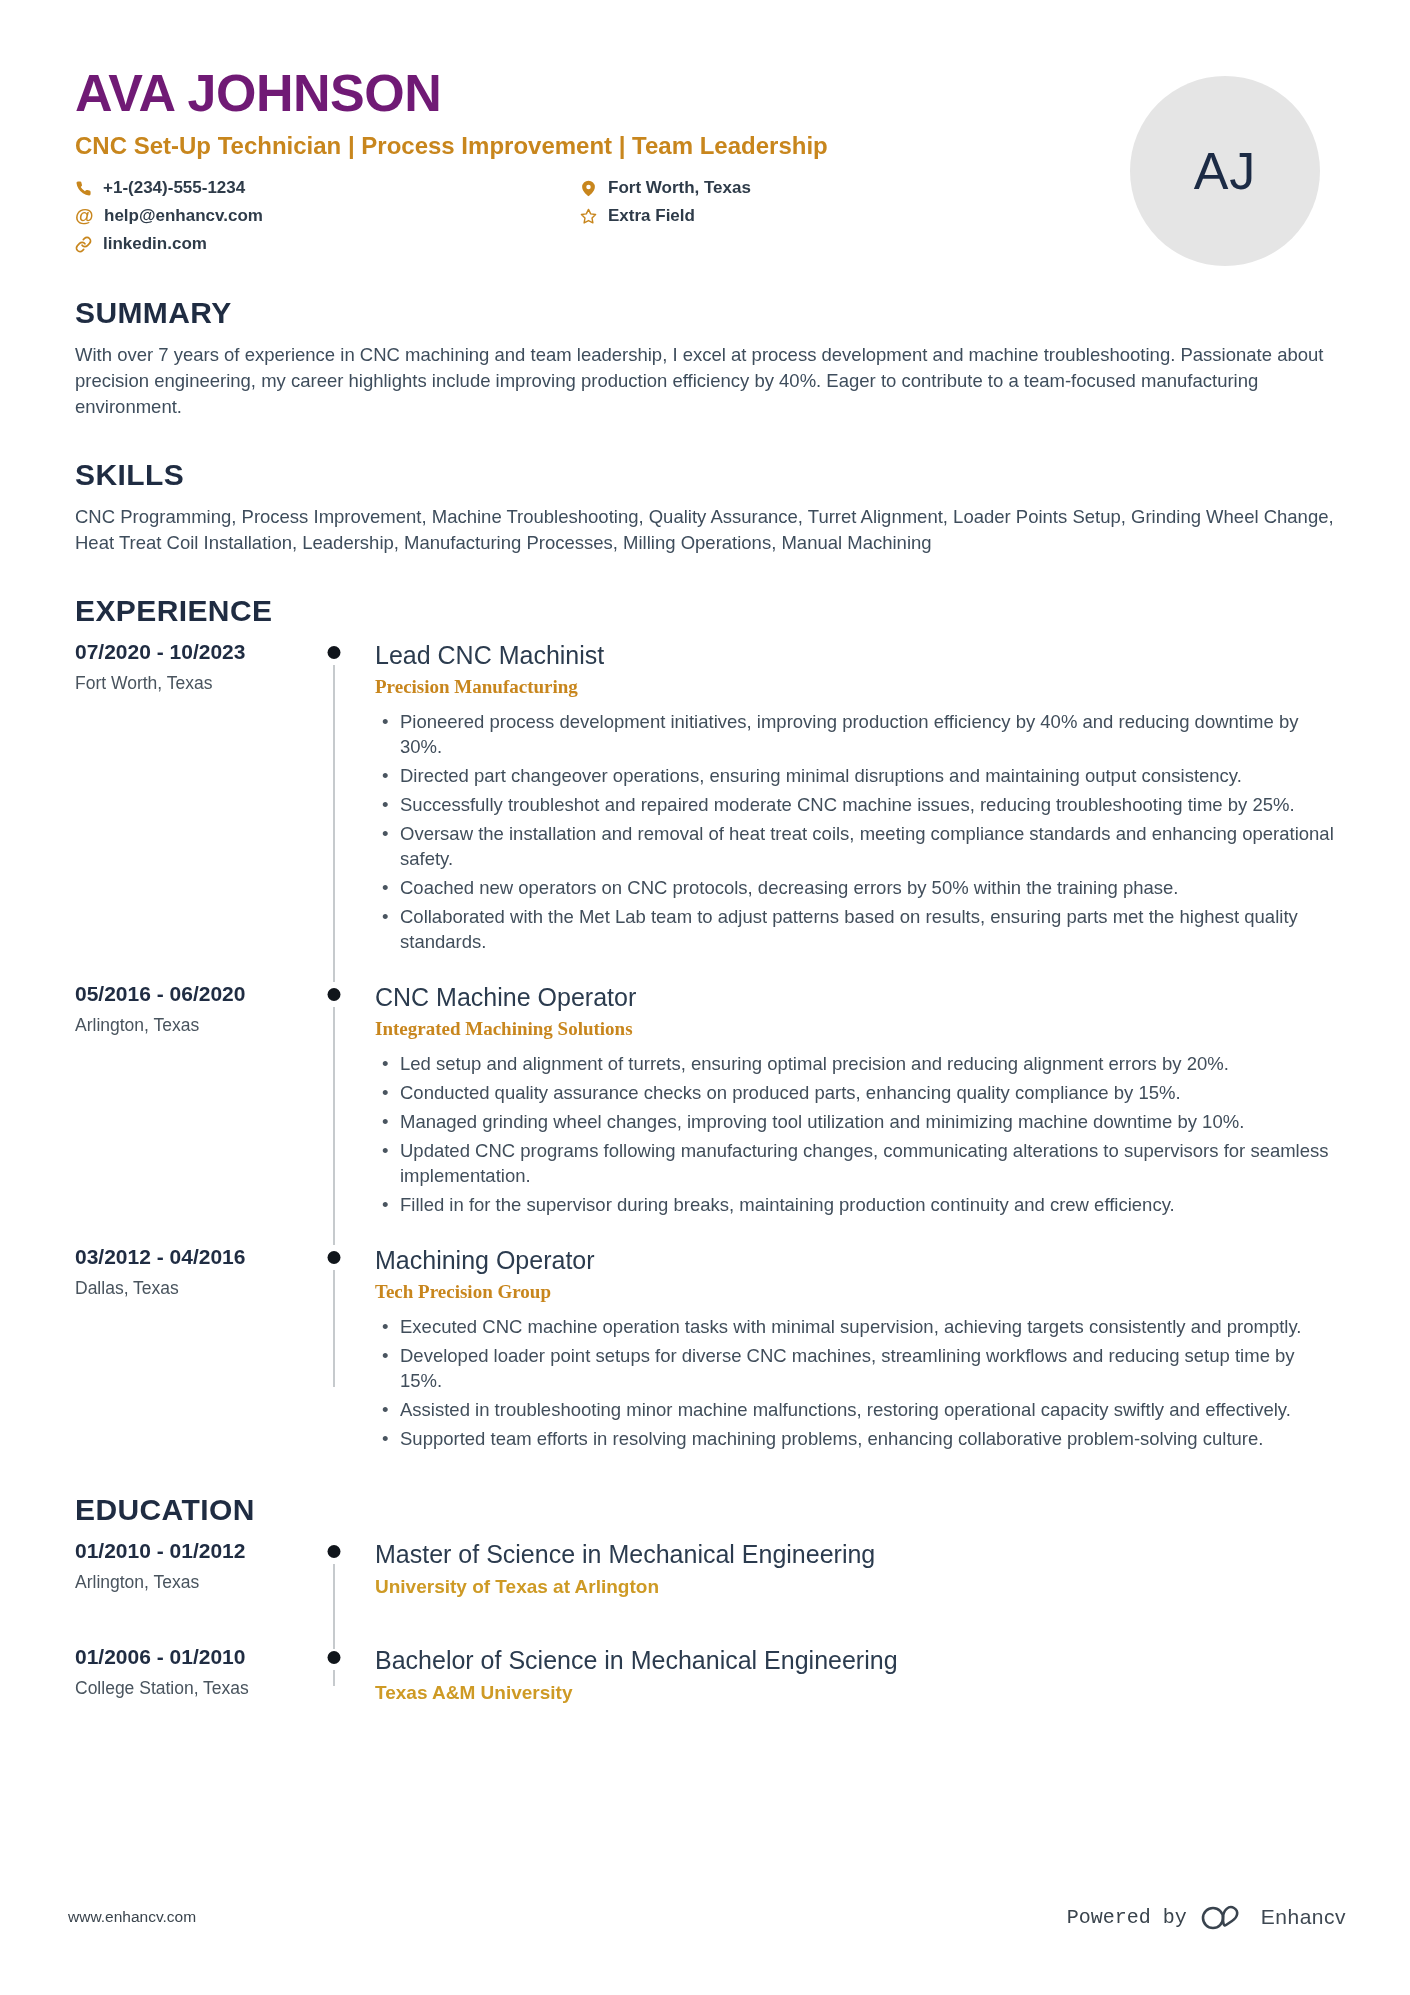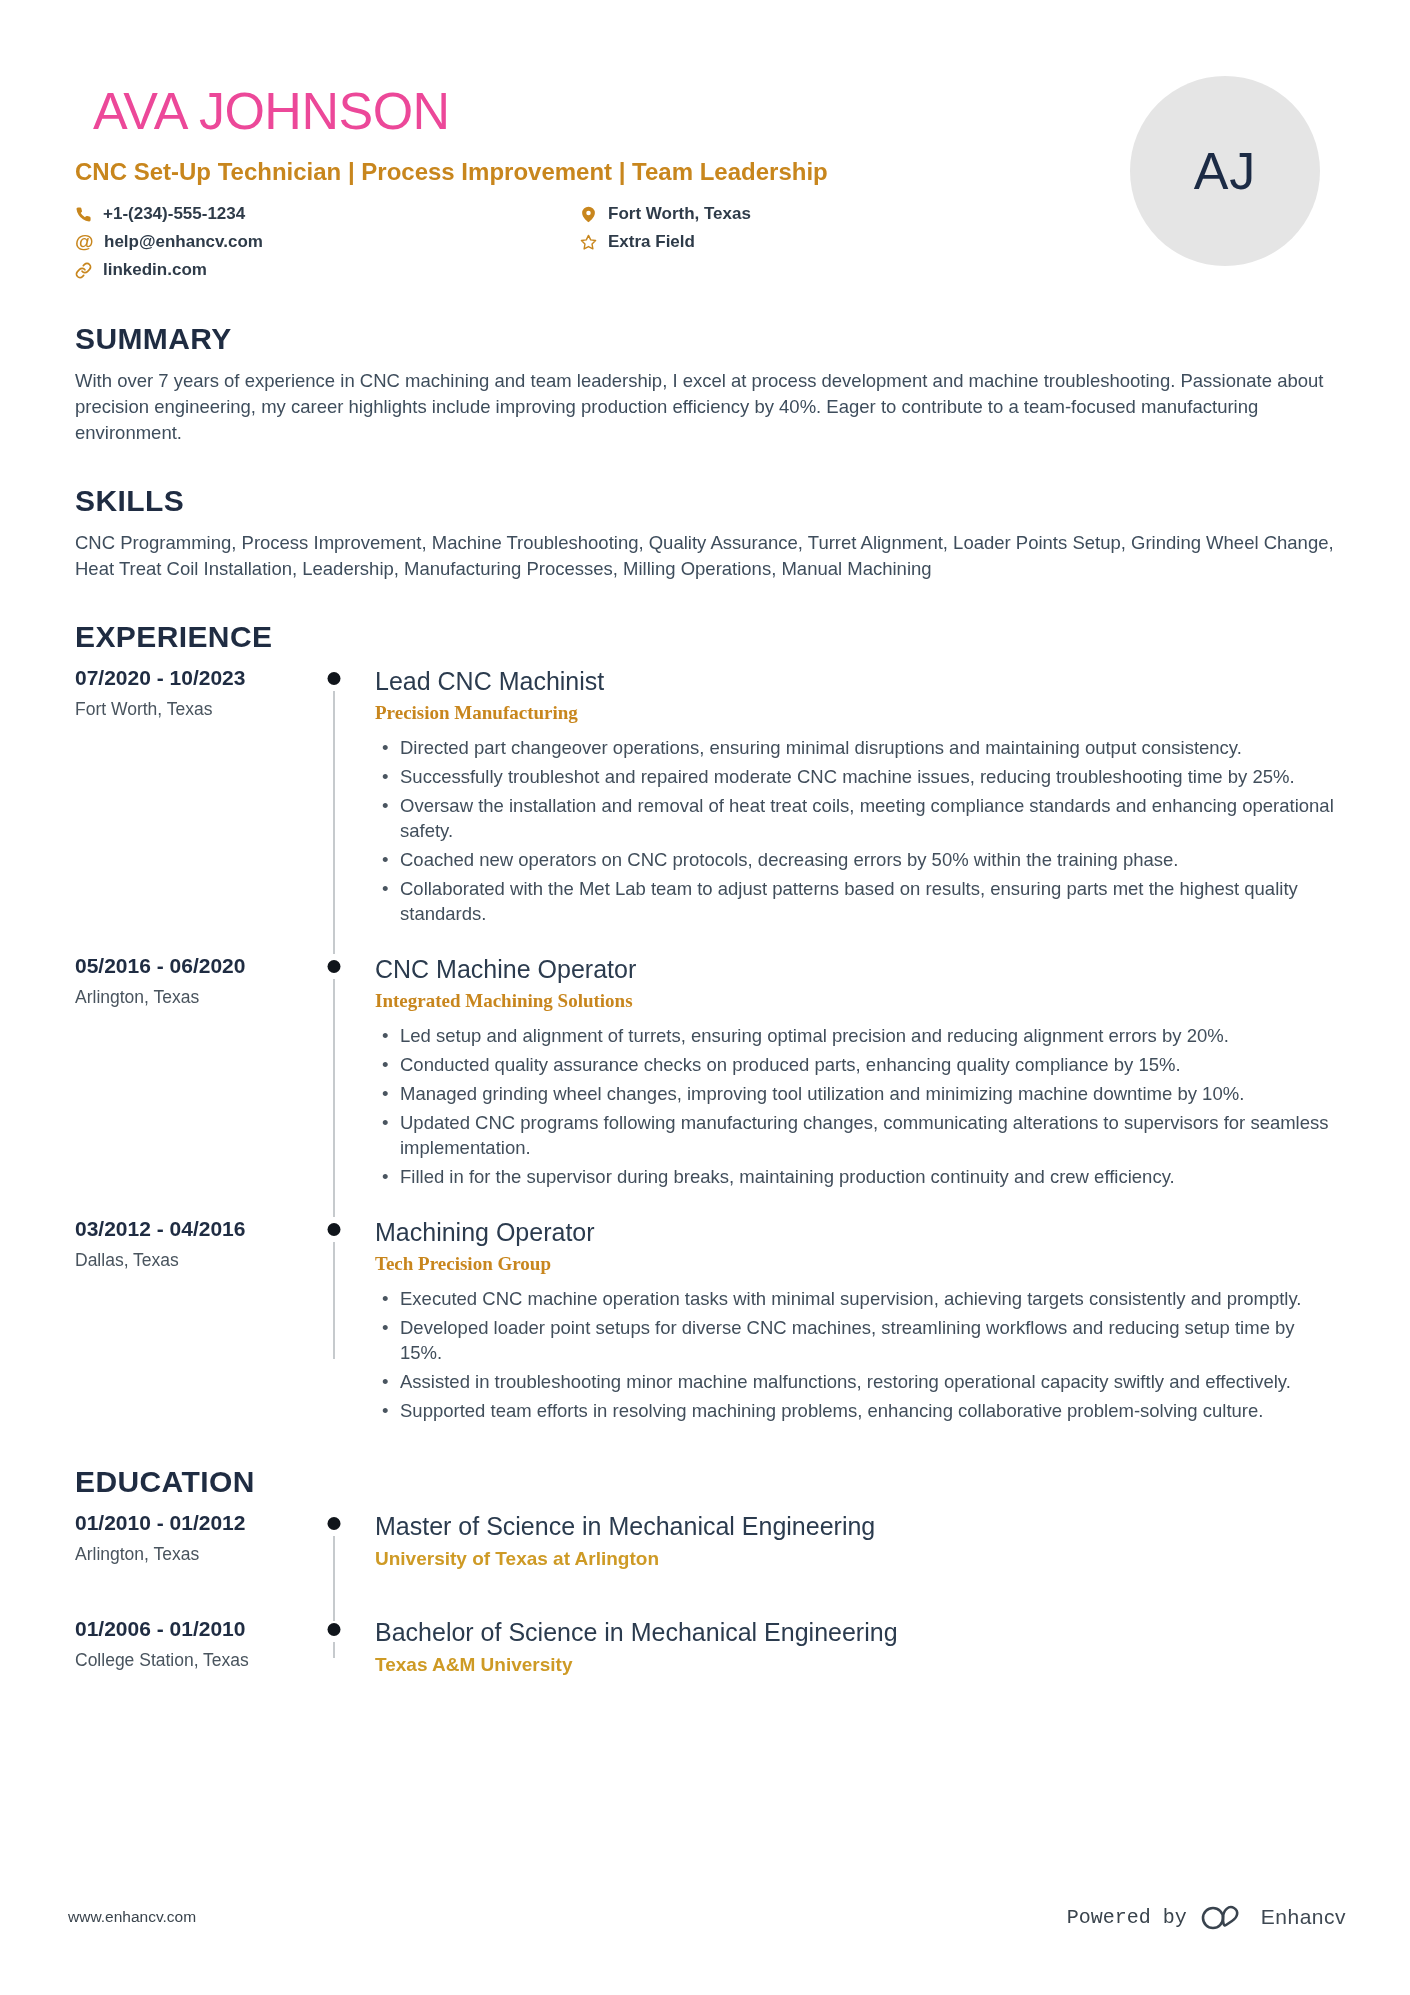--- a/index.html
+++ b/index.html
@@ -7,24 +7,24 @@
     position:relative;
     width:1410px;height:1995px;
     background:#ffffff;
     font-family:"Liberation Sans",sans-serif;
     box-sizing:border-box;
     padding:64px 75px 0 75px;
     overflow:hidden;
   }
   
   .name{
-    margin:18px;
+    margin:0;
     font-size:52px;line-height:58px;
-    font-weight:400;letter-spacing:-0.5px;
-    color:#ec4899;
+    font-weight:700;letter-spacing:-0.5px;
+    color:#701a75;
   }
   .headline{
     margin-top:10px;
     font-size:24px;font-weight:700;
     color:#C8861D;
   }
   .contact-grid{
     margin-top:14px;
     display:grid;
     grid-template-columns:505px 1fr;
@@ -180,20 +180,21 @@
         <div class="entry-loc">Fort Worth, Texas</div>
       </div>
       <div class="timeline">
         <span class="tl-dot"></span>
         <span class="tl-line"></span>
       </div>
       <div class="entry-body">
         <div class="job-title">Lead CNC Machinist</div>
         <div class="company">Precision Manufacturing</div>
         <ul class="bullets">
+          <li>Pioneered process development initiatives, improving production efficiency by 40% and reducing downtime by 30%.</li>
           <li>Directed part changeover operations, ensuring minimal disruptions and maintaining output consistency.</li>
           <li>Successfully troubleshot and repaired moderate CNC machine issues, reducing troubleshooting time by 25%.</li>
           <li>Oversaw the installation and removal of heat treat coils, meeting compliance standards and enhancing operational safety.</li>
           <li>Coached new operators on CNC protocols, decreasing errors by 50% within the training phase.</li>
           <li>Collaborated with the Met Lab team to adjust patterns based on results, ensuring parts met the highest quality standards.</li>
         </ul>
       </div>
     </div>
 
     <div class="entry">

